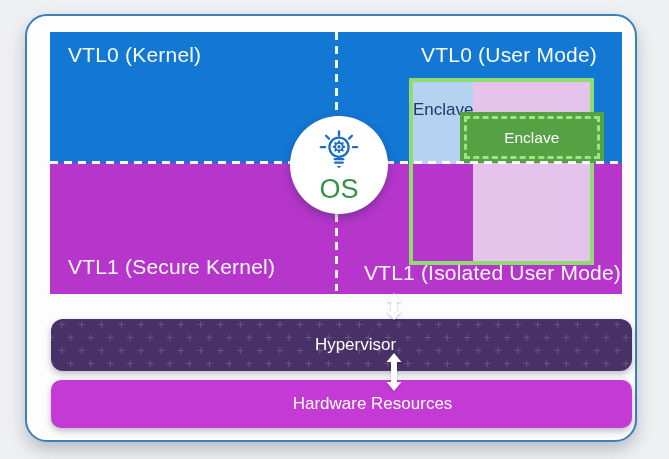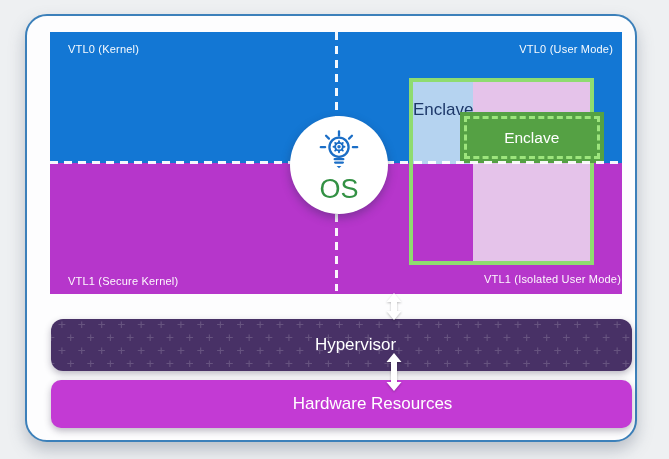--- a/index.html
+++ b/index.html
@@ -18,26 +18,26 @@
   }
   
   .vm{
     position:absolute;left:23px;top:16px;width:572px;height:262px;
     border-bottom:3px solid #5470bd;
   }
   .half{position:absolute;left:0;width:100%;height:131px;}
   .half.top{top:0;background:var(--c-vtl0_fill,#1377d4);}
   .half.bottom{top:131px;background:var(--c-vtl1_fill,#b636cb);}
   .label{
-    position:absolute;color:rgba(255,255,255,0.97);font-size:11px;
+    position:absolute;color:rgba(255,255,255,0.97);font-size:21px;
     letter-spacing:0.2px;white-space:nowrap;z-index:4;
   }
   .label.tl{left:18px;top:11px;}
-  .label.tr{right:9px;top:11px;}
-  .label.bl{left:18px;bottom:4px;text-align:center;}
+  .label.tr{right:25px;top:11px;}
+  .label.bl{left:18px;bottom:12px;text-align:center;}
   .label.br{right:1px;bottom:6px;}
   
   .enclave-host{
     position:absolute;left:359px;top:46px;width:185px;height:187px;
     border:4px solid var(--c-enclave_border,#8fdc70);z-index:2;
     display:flex;flex-direction:row;
   }
   .eh-top{height:82px;background:var(--c-enclave_host_top_fill,#b5d3f0);}
   .eh-bottom{flex:1;background:var(--c-enclave_host_bottom_fill,#e5c3ea);position:relative;}
   .eh-text{

